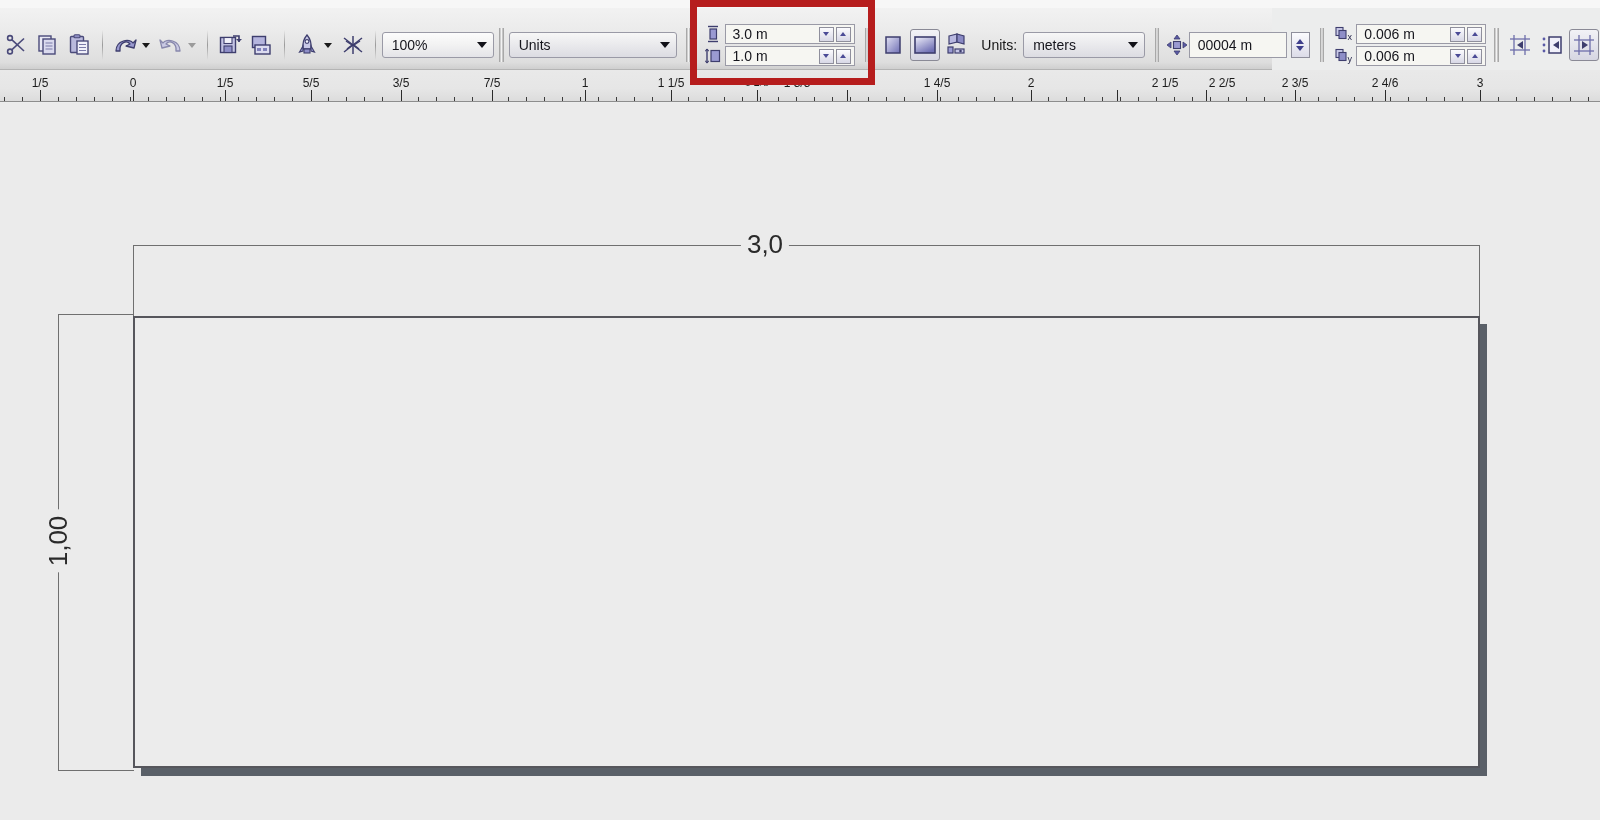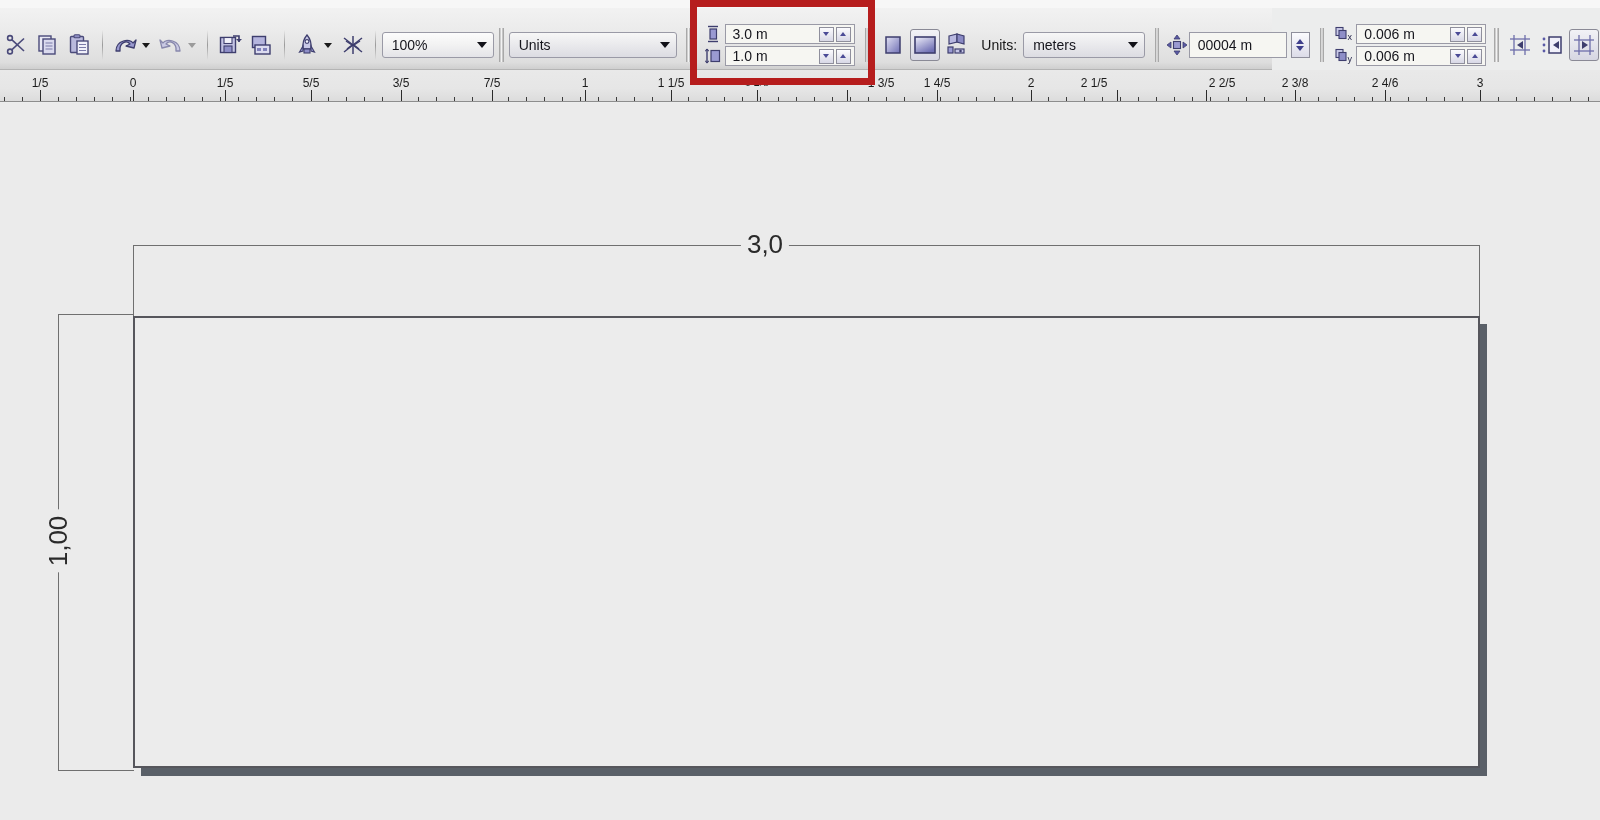--- a/index.html
+++ b/index.html
@@ -480,31 +480,31 @@
       <div class="rlabel" style="left: 401px;">3/5</div>
       <div class="major" style="left: 492px;"></div>
       <div class="rlabel" style="left: 492px;">7/5</div>
       <div class="major" style="left: 585px;"></div>
       <div class="rlabel" style="left: 585px;">1</div>
       <div class="major" style="left: 671px;"></div>
       <div class="rlabel" style="left: 671px;">1 1/5</div>
       <div class="major" style="left: 757px;"></div>
       <div class="rlabel" style="left: 757px; font-family: Liberation Serif, serif;">1 2/5</div>
       <div class="major" style="left: 847px;"></div>
-      <div class="rlabel" style="left: 881px;">1 3/5</div>
+      <div class="rlabel" style="left: 797px;">1 3/5</div>
       <div class="major" style="left: 937px;"></div>
       <div class="rlabel" style="left: 937px;">1 4/5</div>
       <div class="major" style="left: 1031px;"></div>
       <div class="rlabel" style="left: 1031px;">2</div>
       <div class="major" style="left: 1117px;"></div>
-      <div class="rlabel" style="left: 1094px;">2 1/5</div>
+      <div class="rlabel" style="left: 1165px;">2 1/5</div>
       <div class="major" style="left: 1206px;"></div>
       <div class="rlabel" style="left: 1206px; margin-left: 16px;">2 2/5</div>
       <div class="major" style="left: 1295px;"></div>
-      <div class="rlabel" style="left: 1295px;">2 3/8</div>
+      <div class="rlabel" style="left: 1295px;">2 3/5</div>
       <div class="major" style="left: 1385px;"></div>
       <div class="rlabel" style="left: 1385px;">2 4/6</div>
       <div class="major" style="left: 1480px;"></div>
       <div class="rlabel" style="left: 1480px;">3</div>
       <div class="minor" style="left: 4px;"></div>
       <div class="minor" style="left: 22px;"></div>
       <div class="minor" style="left: 58px;"></div>
       <div class="minor" style="left: 76px;"></div>
       <div class="minor" style="left: 94px;"></div>
       <div class="minor" style="left: 112px;"></div>

